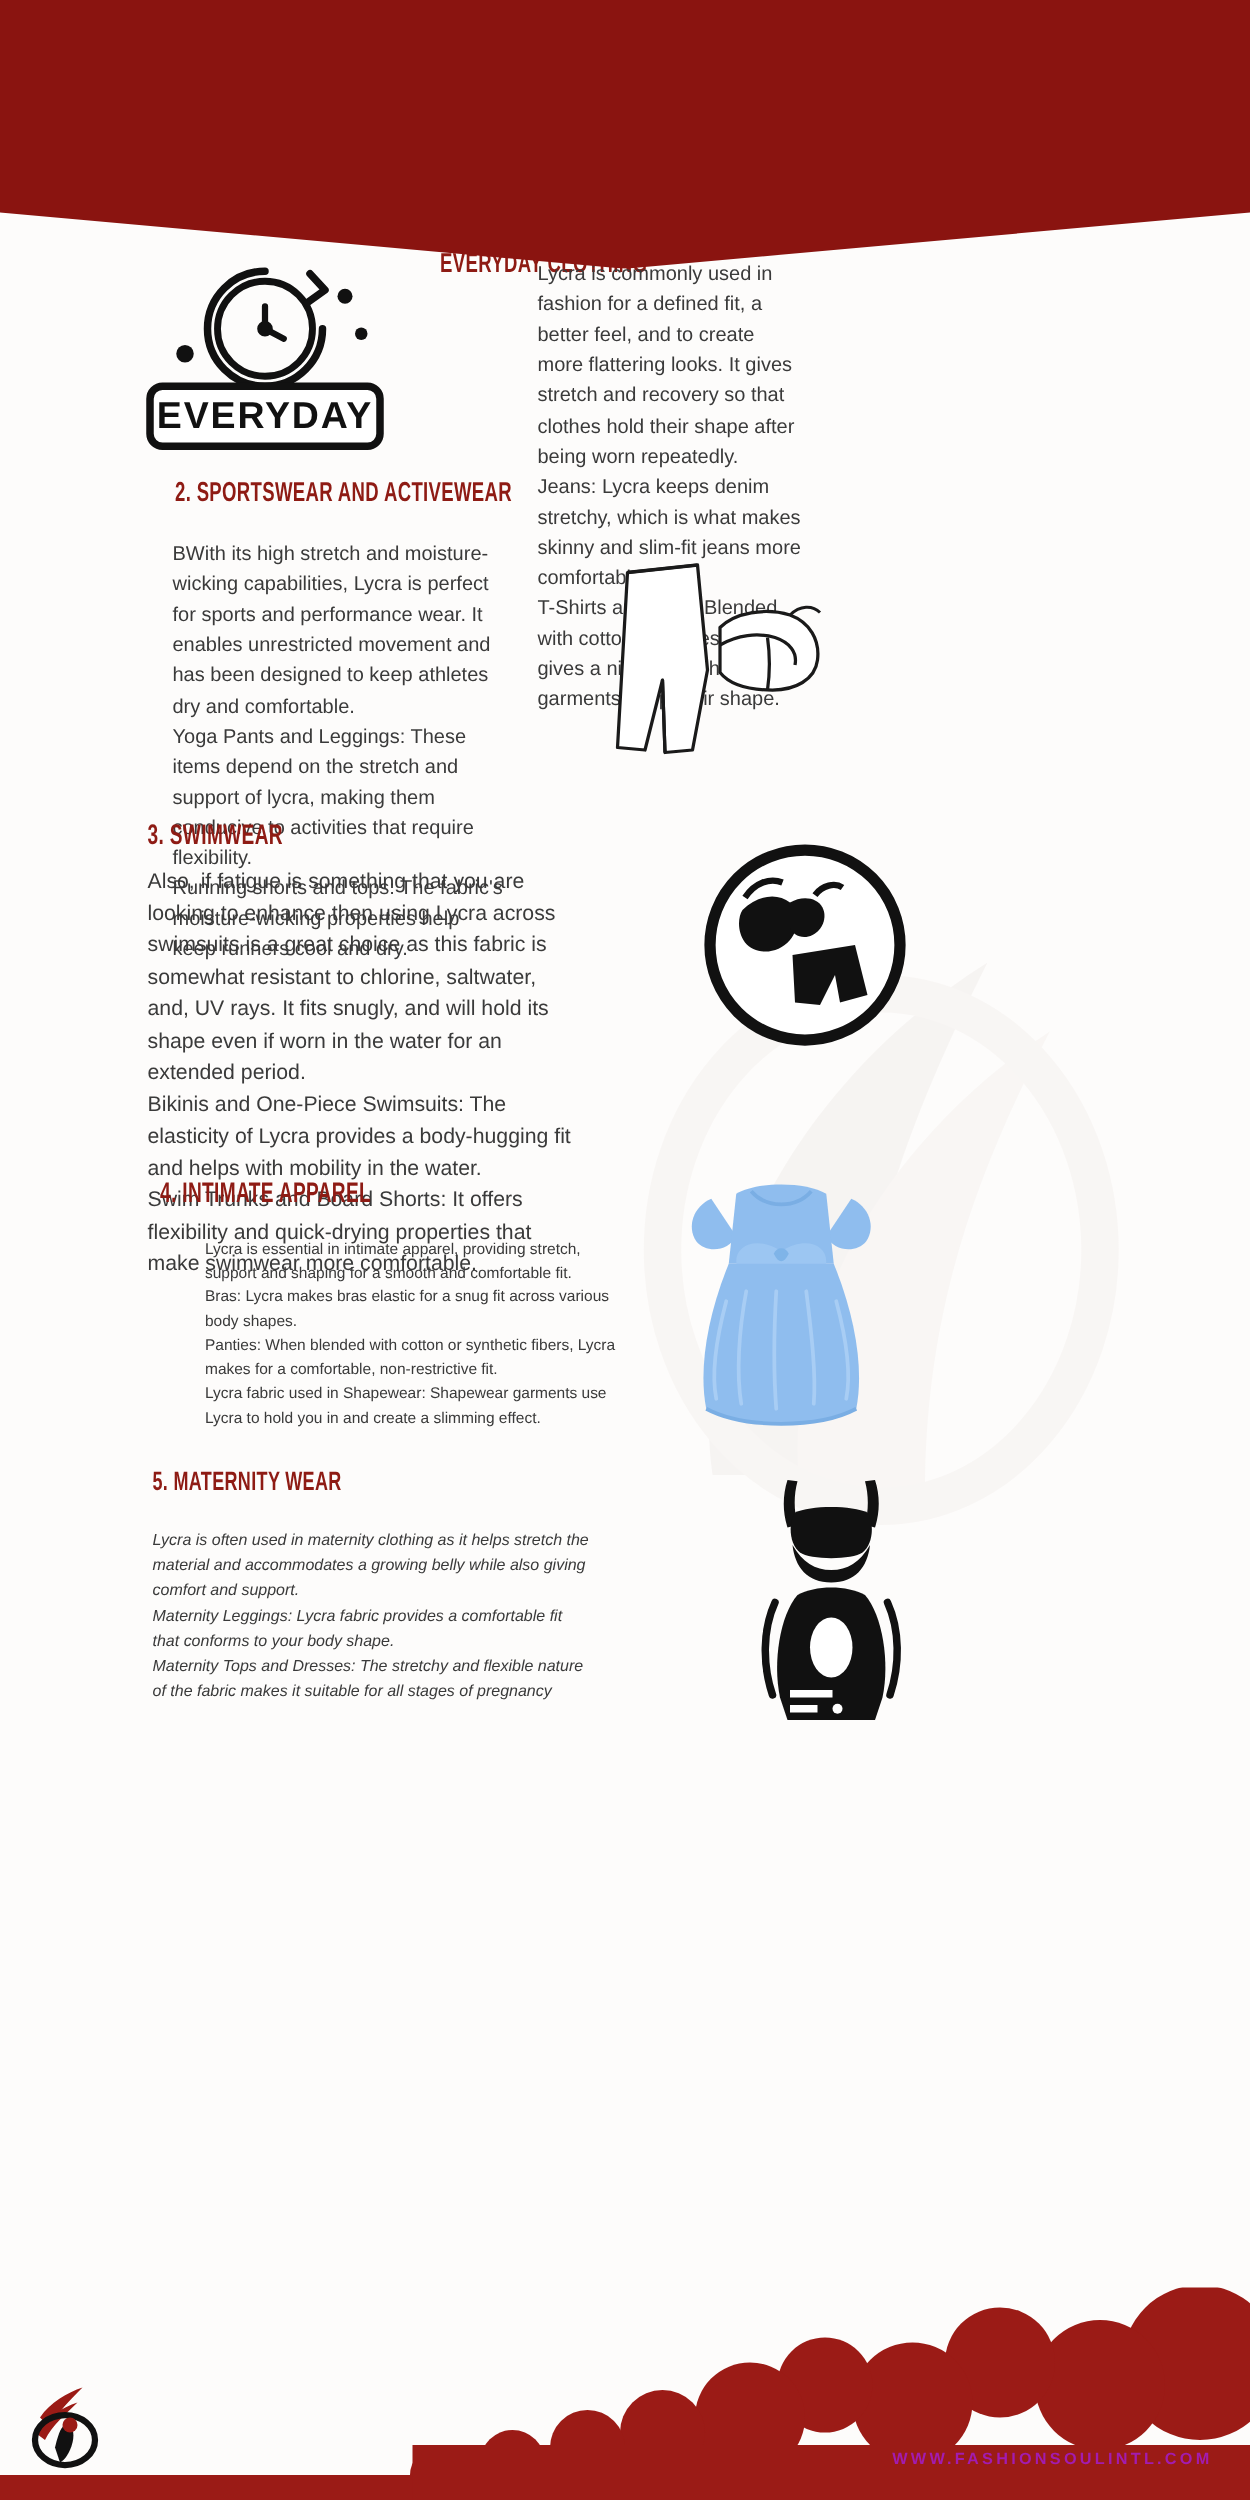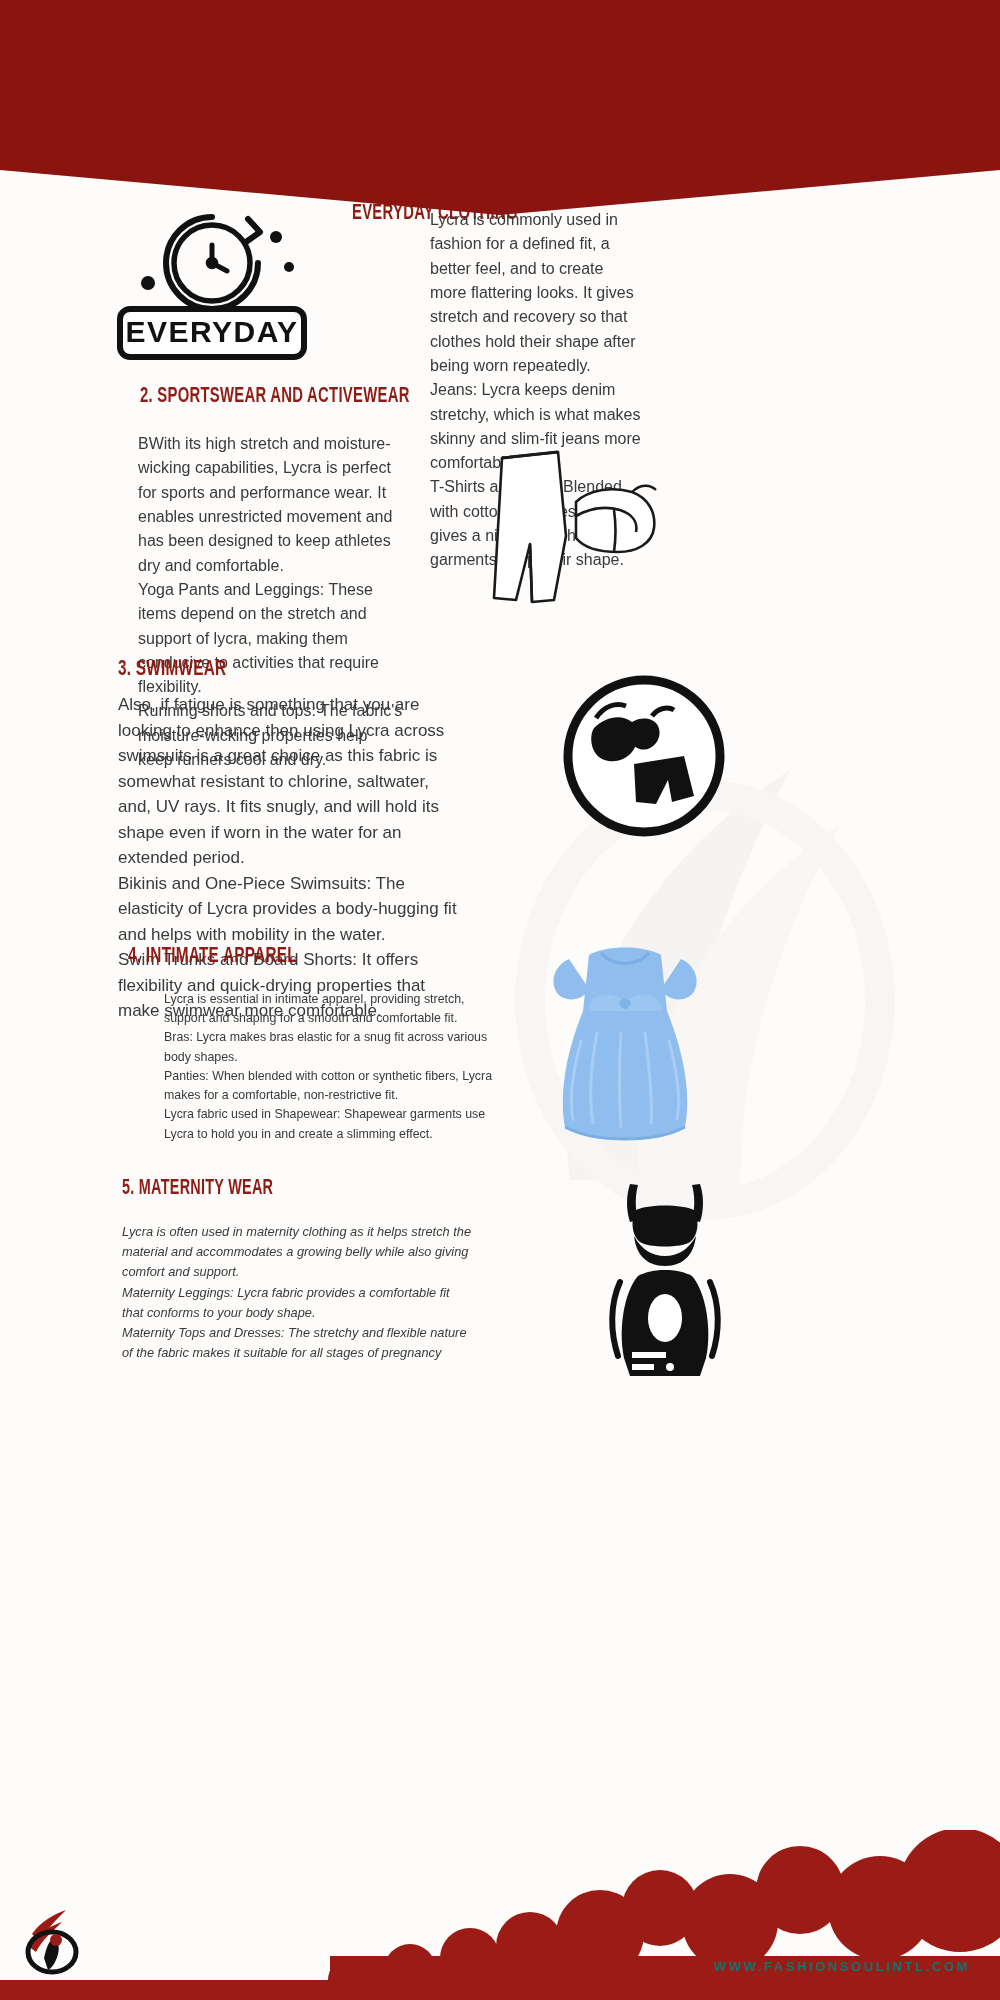--- a/index.html
+++ b/index.html
@@ -122,21 +122,21 @@
     left: 18px;
     bottom: 22px;
     width: 72px;
     height: 78px;
     z-index: 8;
   }
   .footer-url {
     position: absolute;
     right: 30px;
     bottom: 26px;
-    color: #0f766e;
+    color: #a21caf;
     font-size: 13px;
     font-weight: bold;
     letter-spacing: 2.6px;
     z-index: 9;
     font-family: "Liberation Sans", sans-serif;
   }
 </style>
 </head>
 <body>
 

